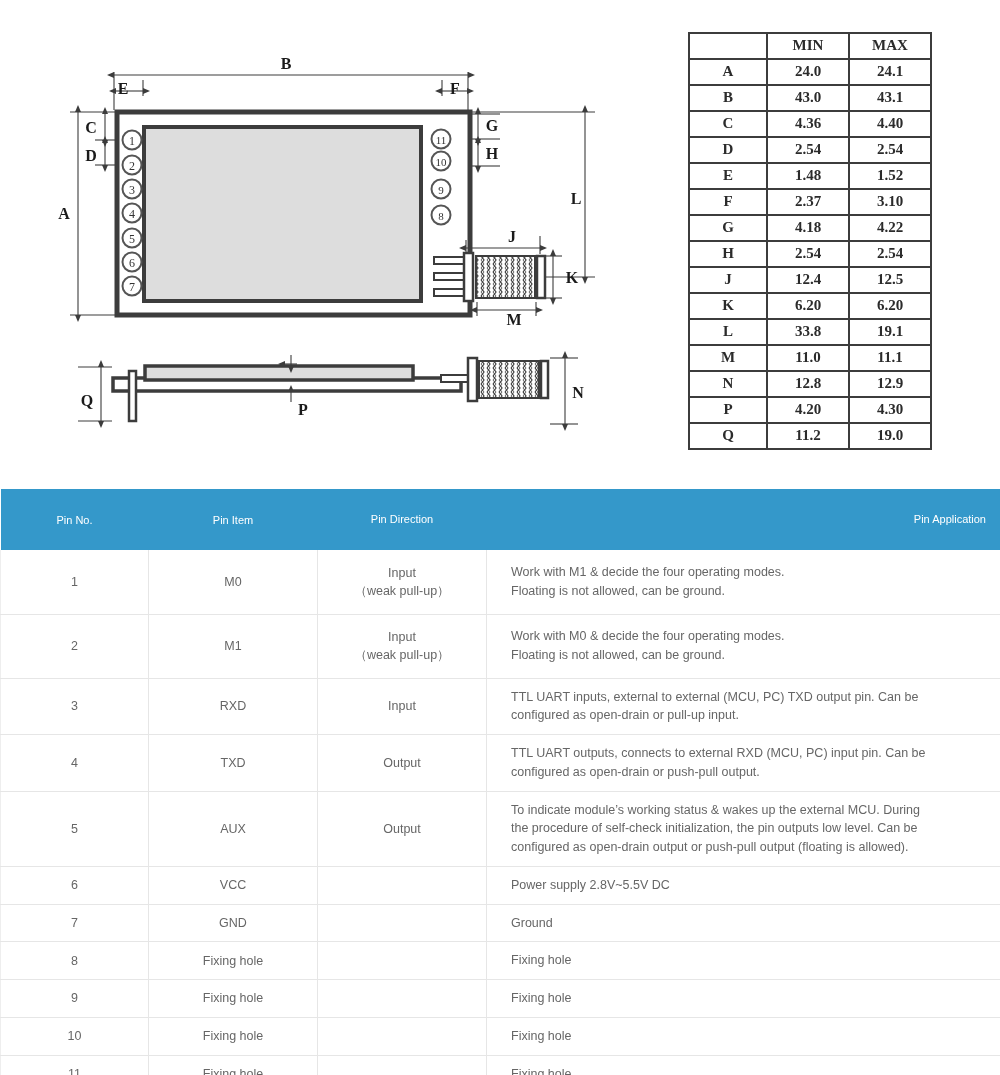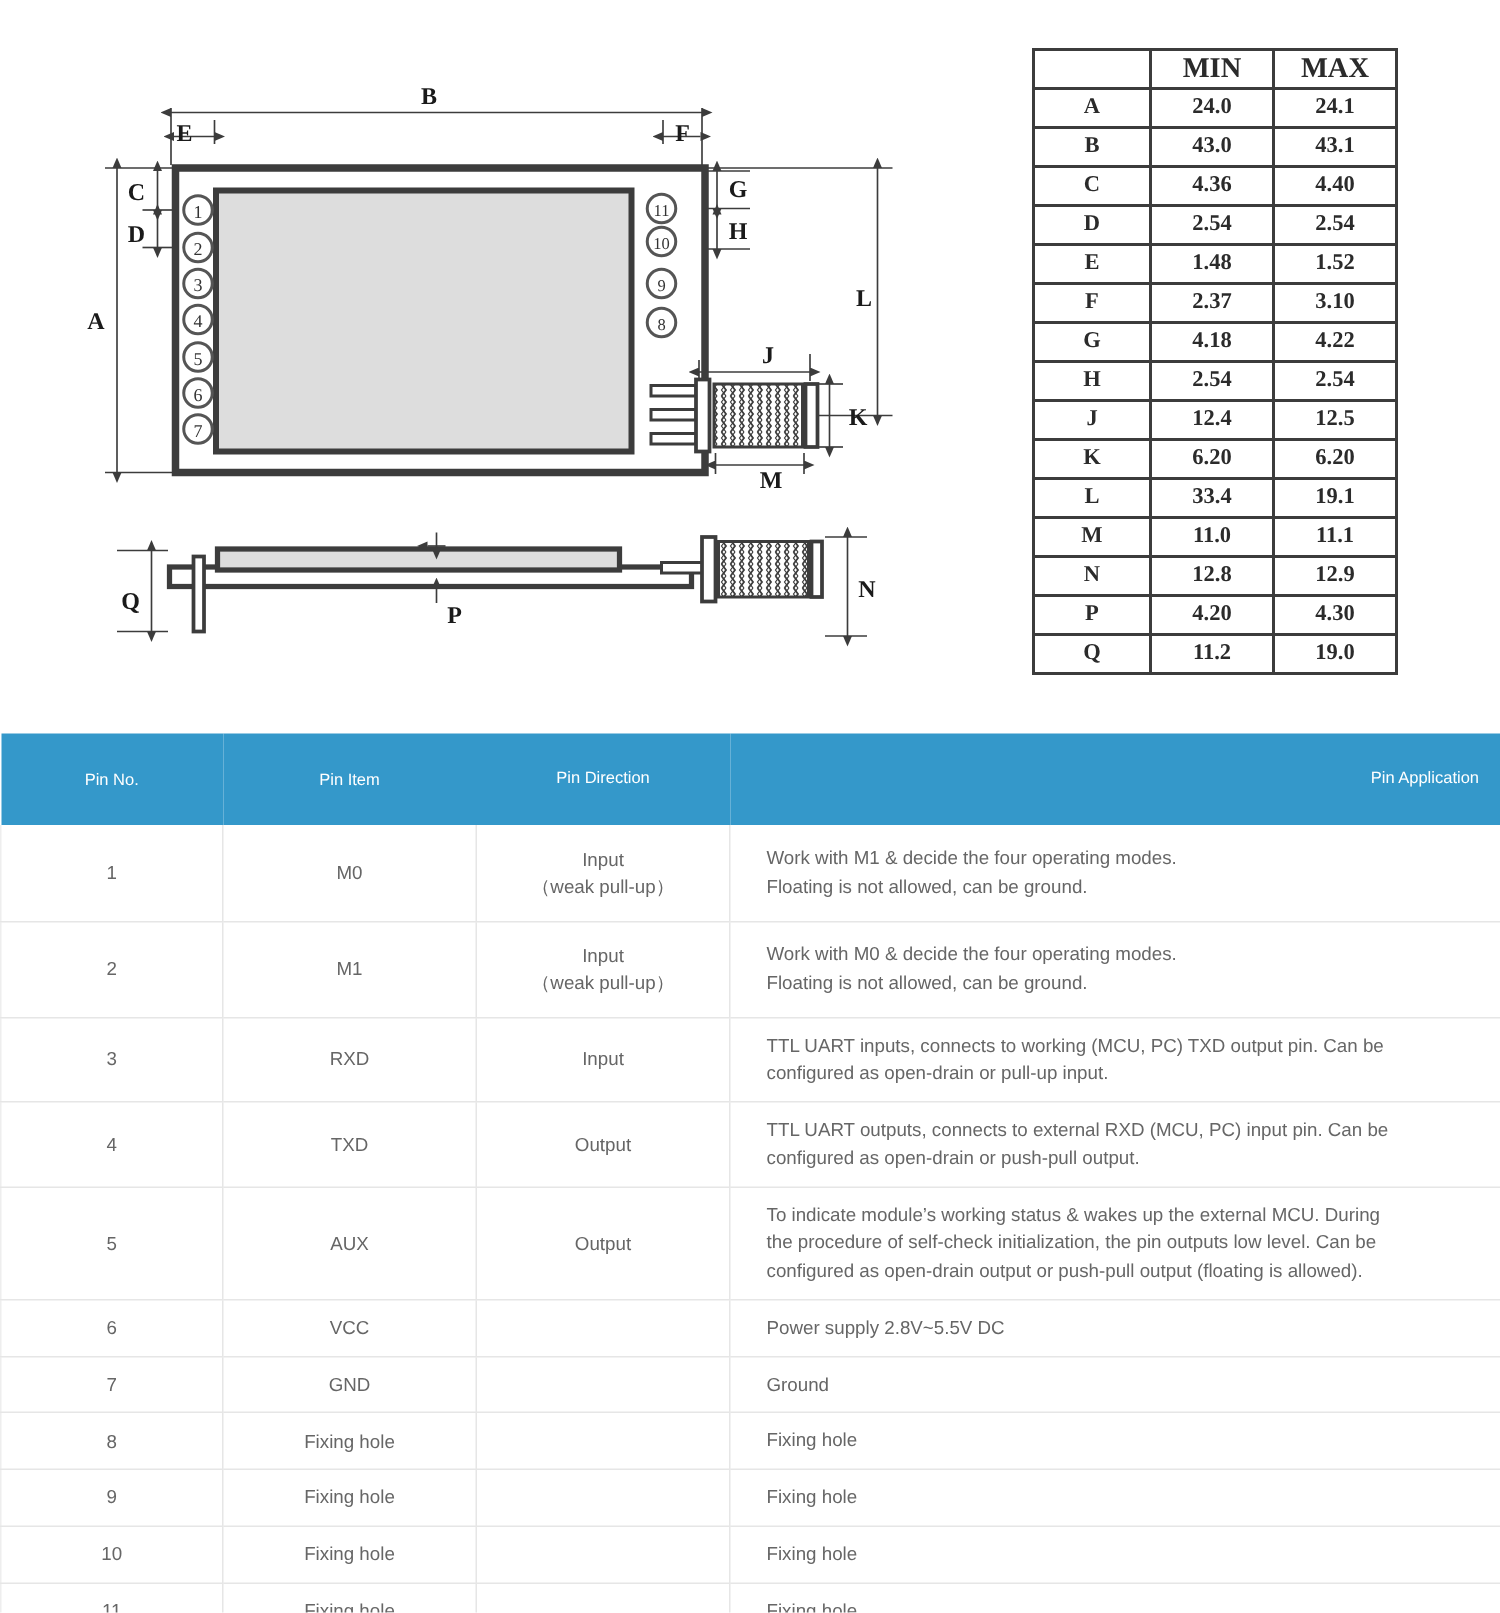--- a/index.html
+++ b/index.html
@@ -32,21 +32,21 @@
     font-size:15px;
     color:#2b2b2b;
   }
   table.dimtable td, table.dimtable th {
     border:2px solid #3c3c3c;
     text-align:center;
     padding:2px 0 3px 0;
     height:26px;
     line-height:1;
   }
-  table.dimtable th { font-weight:bold; font-size:19px; }
+  table.dimtable th { font-weight:bold; font-size:15px; }
   .dt-c0 { width:78px; }
   .dt-c1 { width:82px; }
   .dt-c2 { width:82px; }
 
   
   #pintable-wrap { position:absolute; left:0; top:489px; width:1000px; }
   table.pintable {
     border-collapse:collapse;
     width:1000px;
     font-size:12.5px;
@@ -332,21 +332,21 @@
           <td class="dt-c1">12.4</td>
           <td class="dt-c2">12.5</td>
         </tr>
         <tr>
           <td class="dt-c0">K</td>
           <td class="dt-c1">6.20</td>
           <td class="dt-c2">6.20</td>
         </tr>
         <tr>
           <td class="dt-c0">L</td>
-          <td class="dt-c1">33.4</td>
+          <td class="dt-c1">33.8</td>
           <td class="dt-c2">19.1</td>
         </tr>
         <tr>
           <td class="dt-c0">M</td>
           <td class="dt-c1">11.0</td>
           <td class="dt-c2">11.1</td>
         </tr>
         <tr>
           <td class="dt-c0">N</td>
           <td class="dt-c1">12.8</td>
@@ -401,21 +401,21 @@
             <div>Floating is not allowed, can be ground.</div>
           </td>
         </tr>
         <tr>
           <td class="c-no">3</td>
           <td class="c-item">RXD</td>
           <td class="c-dir">
             <span class="dir-sub">Input</span>
           </td>
           <td class="c-app">
-            <div>TTL UART inputs, connects to working (MCU, PC) TXD output pin. Can be</div>
+            <div>TTL UART inputs, external to external (MCU, PC) TXD output pin. Can be</div>
             <div>configured as open-drain or pull-up input.</div>
           </td>
         </tr>
         <tr>
           <td class="c-no">4</td>
           <td class="c-item">TXD</td>
           <td class="c-dir">
             <span class="dir-sub">Output</span>
           </td>
           <td class="c-app">

